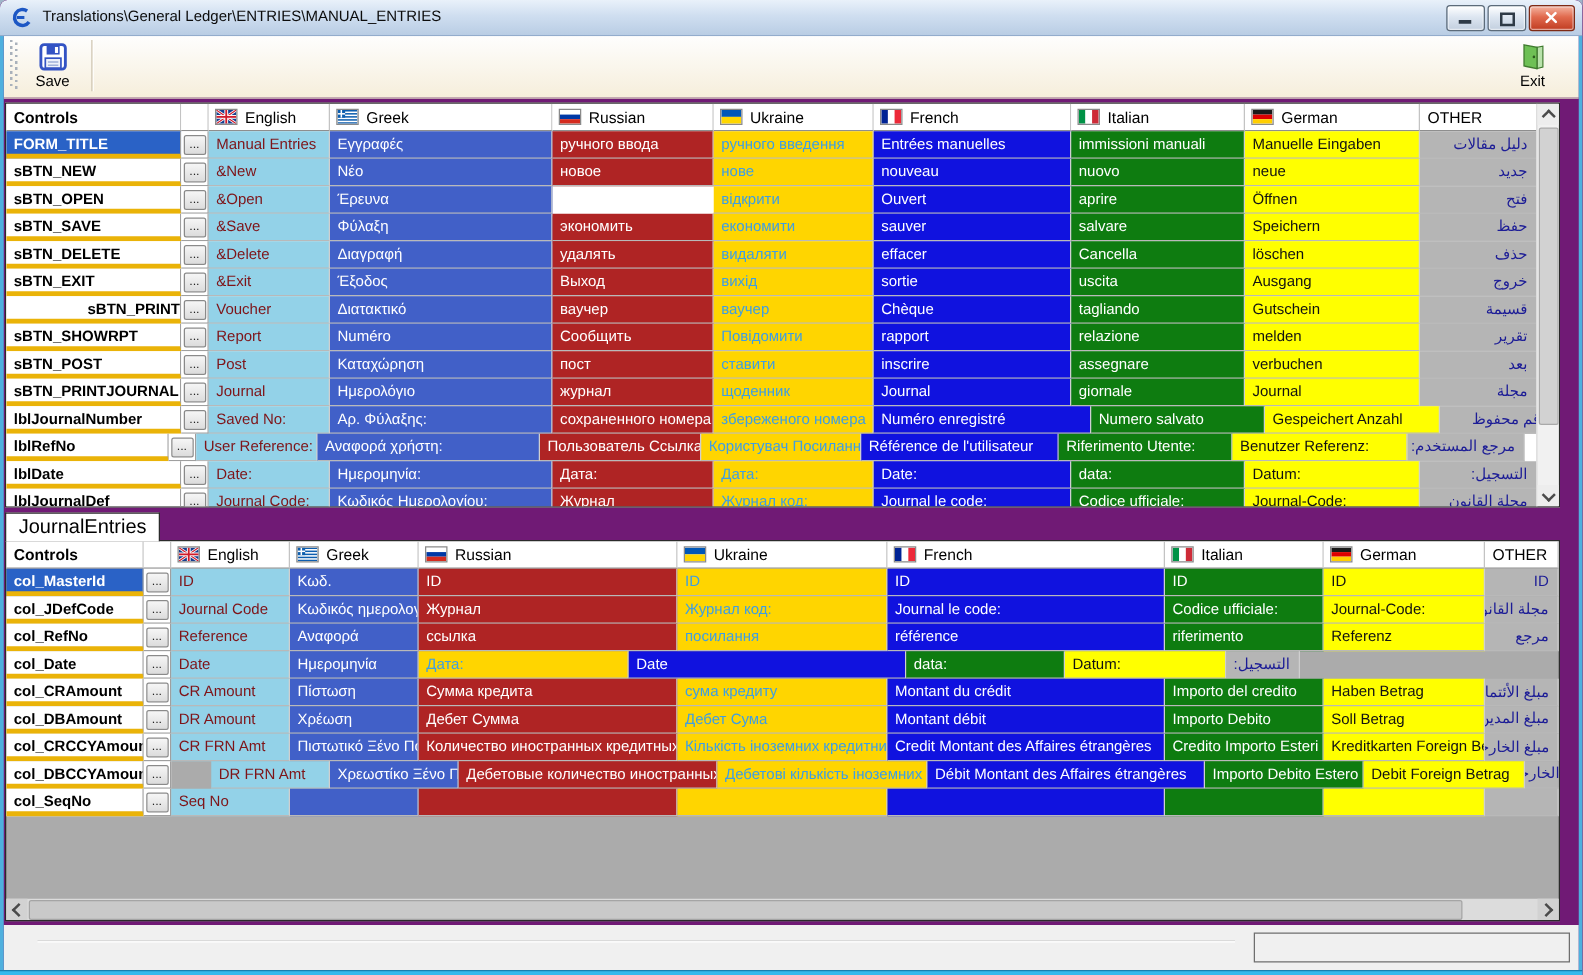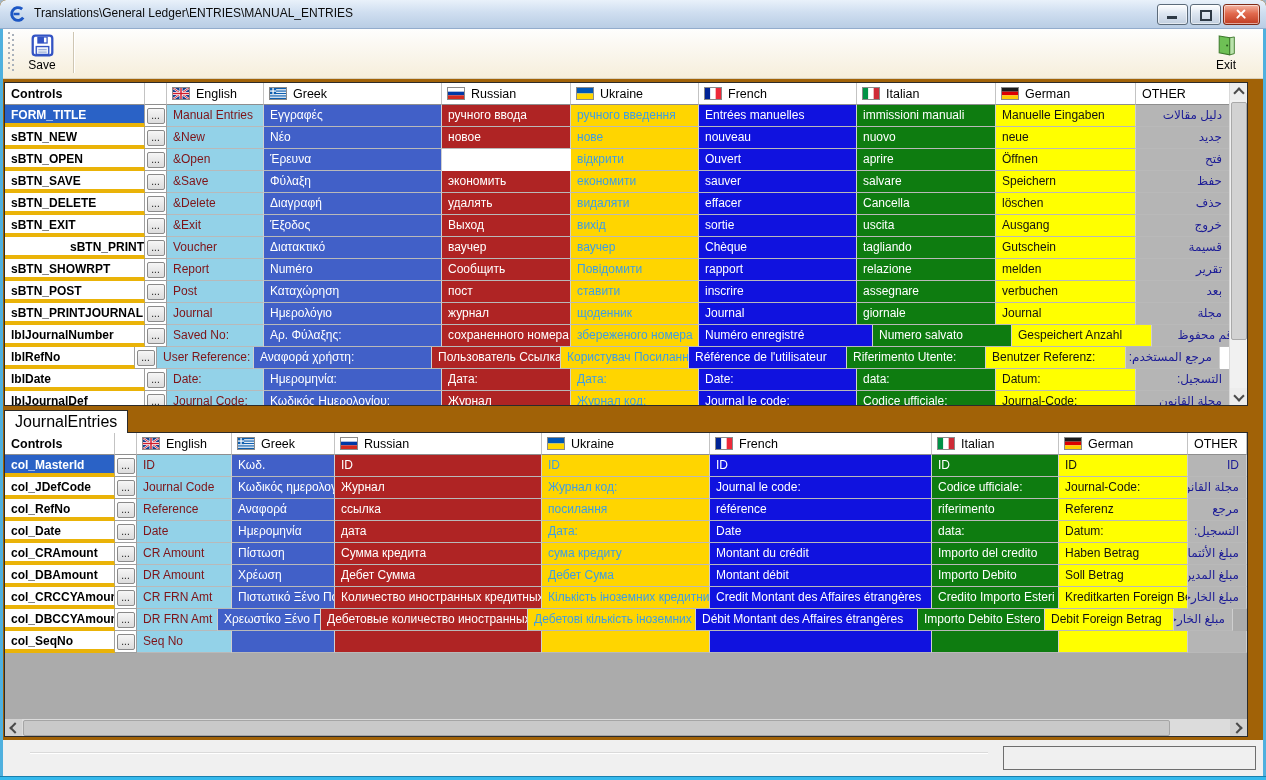--- a/index.html
+++ b/index.html
@@ -1,17 +1,17 @@
 <!DOCTYPE html>
 <html><head>
 <meta charset="utf-8">
 <style>
   html,body{margin:0;padding:0;width:1266px;height:780px;overflow:hidden;
     font-family:"Liberation Sans","DejaVu Sans",sans-serif;background:#9fb6c8;}
-  .window{position:absolute;inset:0;background:#a16207;border-radius:6px 6px 0 0;overflow:hidden;}
+  .window{position:absolute;inset:0;background:#701a75;border-radius:6px 6px 0 0;overflow:hidden;}
   
   .frame-left,.frame-right{position:absolute;top:28px;bottom:0;width:3px;background:#4fb0de;z-index:50;}
   .frame-left{left:0}.frame-right{right:0}
   .frame-bottom{position:absolute;left:0;right:0;bottom:0;height:3px;background:#35b9ec;border-top:1px solid #1a7fae;z-index:50;}
   
   .titlebar{position:absolute;left:0;top:0;right:0;height:28px;
     background:linear-gradient(#e9f1fa,#cfdef0 45%,#b9cde4);
     border-bottom:1px solid #93accc;border-radius:6px 6px 0 0;z-index:60;}
   .appicon{position:absolute;left:9px;top:5px;width:18px;height:18px;}
   .title-text{position:absolute;left:34px;top:6px;font-size:12px;color:#0c0c0c;white-space:nowrap;}
@@ -564,21 +564,20 @@
           <div class="cell lang" style="width: 129px; background: rgb(255, 255, 0); color: rgb(18, 18, 18);">Referenz</div>
           <div class="cell lang rtl" style="width: 59px; background: rgb(181, 181, 181); color: rgb(28, 28, 150);">مرجع</div>
         </div>
         <div class="grow">
           <div class="cell ctrl" style="width: 110px;">col_Date</div>
           <div class="cell dots" style="width: 22px;">
             <button class="dotbtn">...</button>
           </div>
           <div class="cell lang" style="width: 95px; background: rgb(147, 210, 232); color: rgb(126, 20, 24);">Date</div>
           <div class="cell lang" style="width: 103px; background: rgb(65, 96, 200); color: rgb(255, 255, 255);">Ημερομηνία</div>
-          <div class="cell lang" style="width: 207px; background: rgb(175, 36, 36); color: rgb(255, 255, 255);">дата</div>
           <div class="cell lang" style="width: 168px; background: rgb(255, 213, 0); color: rgb(62, 158, 227);">Дата:</div>
           <div class="cell lang" style="width: 222px; background: rgb(16, 18, 223); color: rgb(255, 255, 255);">Date</div>
           <div class="cell lang" style="width: 127px; background: rgb(14, 124, 16); color: rgb(255, 255, 255);">data:</div>
           <div class="cell lang" style="width: 129px; background: rgb(255, 255, 0); color: rgb(18, 18, 18);">Datum:</div>
           <div class="cell lang rtl" style="width: 59px; background: rgb(181, 181, 181); color: rgb(28, 28, 150);">التسجيل:</div>
         </div>
         <div class="grow">
           <div class="cell ctrl" style="width: 110px;">col_CRAmount</div>
           <div class="cell dots" style="width: 22px;">
             <button class="dotbtn">...</button>
@@ -618,21 +617,21 @@
           <div class="cell lang" style="width: 222px; background: rgb(16, 18, 223); color: rgb(255, 255, 255);">Credit Montant des Affaires étrangères</div>
           <div class="cell lang" style="width: 127px; background: rgb(14, 124, 16); color: rgb(255, 255, 255);">Credito Importo Esteri</div>
           <div class="cell lang" style="width: 129px; background: rgb(255, 255, 0); color: rgb(18, 18, 18);">Kreditkarten Foreign Betrag</div>
           <div class="cell lang rtl" style="width: 59px; background: rgb(181, 181, 181); color: rgb(28, 28, 150);">مبلغ الخارجية</div>
         </div>
         <div class="grow">
           <div class="cell ctrl" style="width: 110px;">col_DBCCYAmount</div>
           <div class="cell dots" style="width: 22px;">
             <button class="dotbtn">...</button>
           </div>
-          <div class="cell lang" style="width: 81px; background: rgb(147, 210, 232); color: rgb(126, 20, 24);">DR FRN Amt</div>
+          <div class="cell lang" style="width: 95px; background: rgb(147, 210, 232); color: rgb(126, 20, 24); margin-left: 32px;">DR FRN Amt</div>
           <div class="cell lang" style="width: 103px; background: rgb(65, 96, 200); color: rgb(255, 255, 255);">Χρεωστίκο Ξένο Ποσό</div>
           <div class="cell lang" style="width: 207px; background: rgb(175, 36, 36); color: rgb(255, 255, 255);">Дебетовые количество иностранных</div>
           <div class="cell lang" style="width: 168px; background: rgb(255, 213, 0); color: rgb(62, 158, 227);">Дебетові кількість іноземних</div>
           <div class="cell lang" style="width: 222px; background: rgb(16, 18, 223); color: rgb(255, 255, 255);">Débit Montant des Affaires étrangères</div>
           <div class="cell lang" style="width: 127px; background: rgb(14, 124, 16); color: rgb(255, 255, 255);">Importo Debito Estero</div>
           <div class="cell lang" style="width: 129px; background: rgb(255, 255, 0); color: rgb(18, 18, 18);">Debit Foreign Betrag</div>
           <div class="cell lang rtl" style="width: 59px; background: rgb(181, 181, 181); color: rgb(28, 28, 150);">مبلغ الخارجية</div>
         </div>
         <div class="grow">
           <div class="cell ctrl" style="width: 110px;">col_SeqNo</div>

